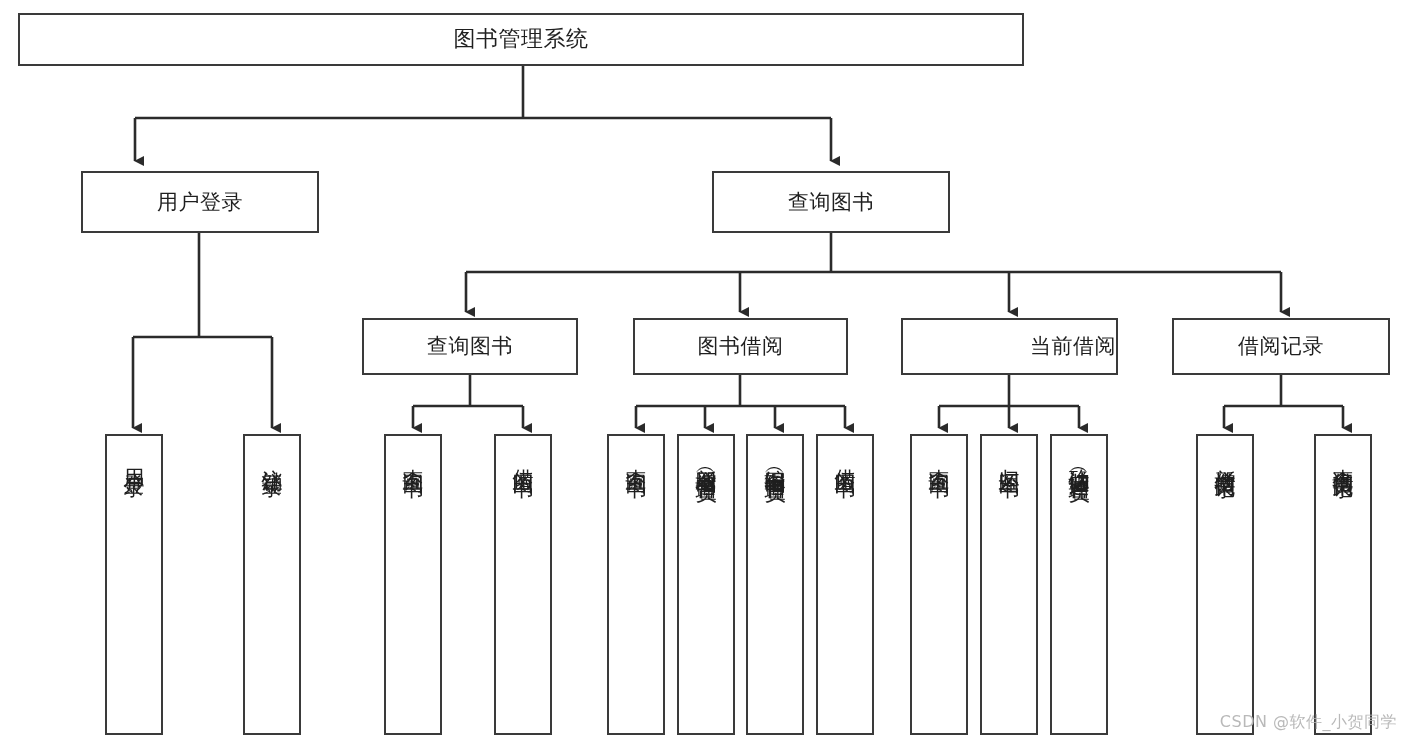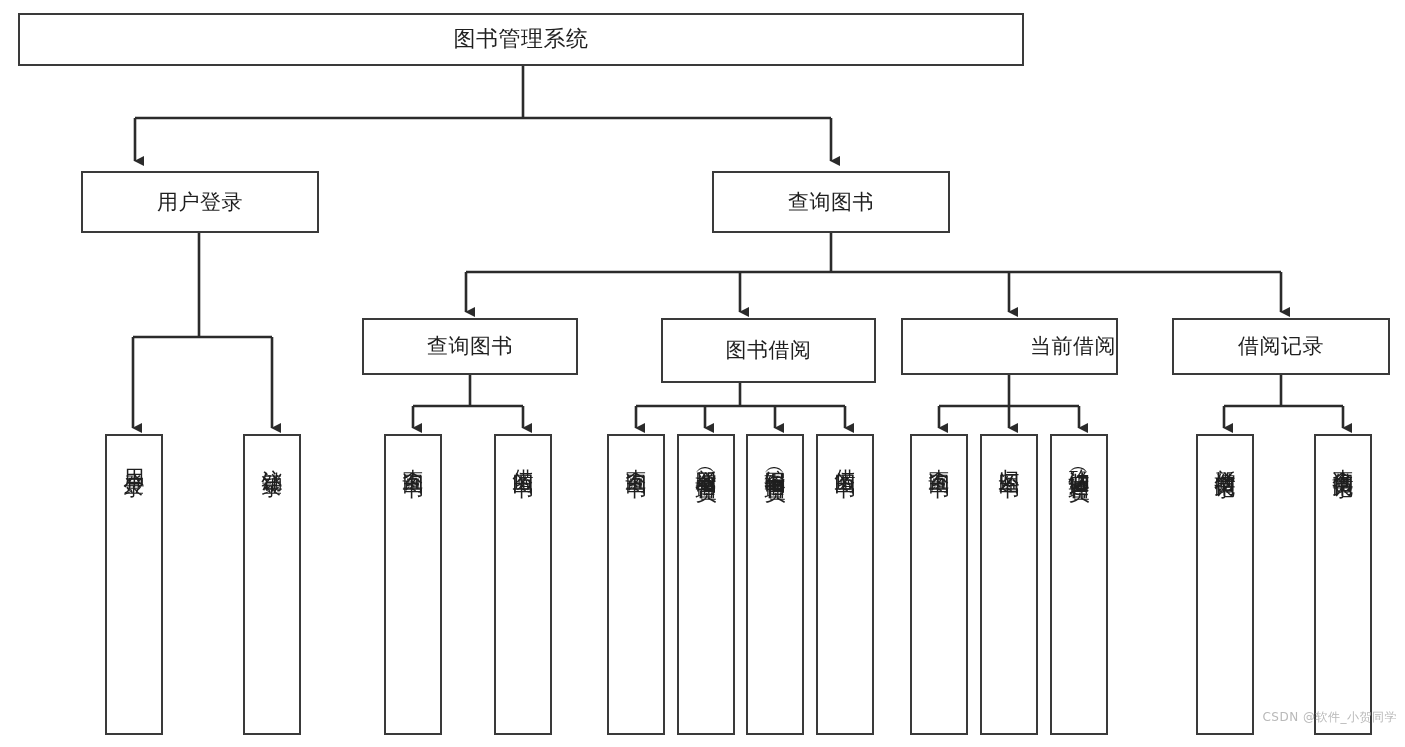--- a/index.html
+++ b/index.html
@@ -62,22 +62,22 @@
     letter-spacing:3px;
     white-space:nowrap;
   }
   .node.leaf.tall .label{
     letter-spacing:2px;
   }
   
   #watermark{
     position:absolute;
     right:8px;
-    bottom:21px;
-    font-size:12px;
+    bottom:14px;
+    font-size:16px;
     color:#b9b9b9;
     letter-spacing:0.5px;
     user-select:none;
     white-space:nowrap;
   }
 </style>
 </head>
 <body>
 
 <div id="diagram">
@@ -141,21 +141,21 @@
   </div>
 
   <div class="node lvl1" style="left:712px; top:171px; width:238px; height:62px;">
     <span class="label">查询图书</span>
   </div>
 
   <div class="node lvl2" style="left:362px; top:318px; width:216px; height:57px;">
     <span class="label">查询图书</span>
   </div>
 
-  <div class="node lvl2" style="left:633px; top:318px; width:215px; height:65px;margin-left:28px;">
+  <div class="node lvl2" style="left:633px; top:318px; width:215px; height:57px;">
     <span class="label">图书借阅</span>
   </div>
 
   <div class="node lvl2" style="left:901px; top:318px; width:217px; height:57px;justify-content:flex-end;">
     <span class="label">当前借阅</span>
   </div>
 
   <div class="node lvl2" style="left:1172px; top:318px; width:218px; height:57px;">
     <span class="label">借阅记录</span>
   </div>

